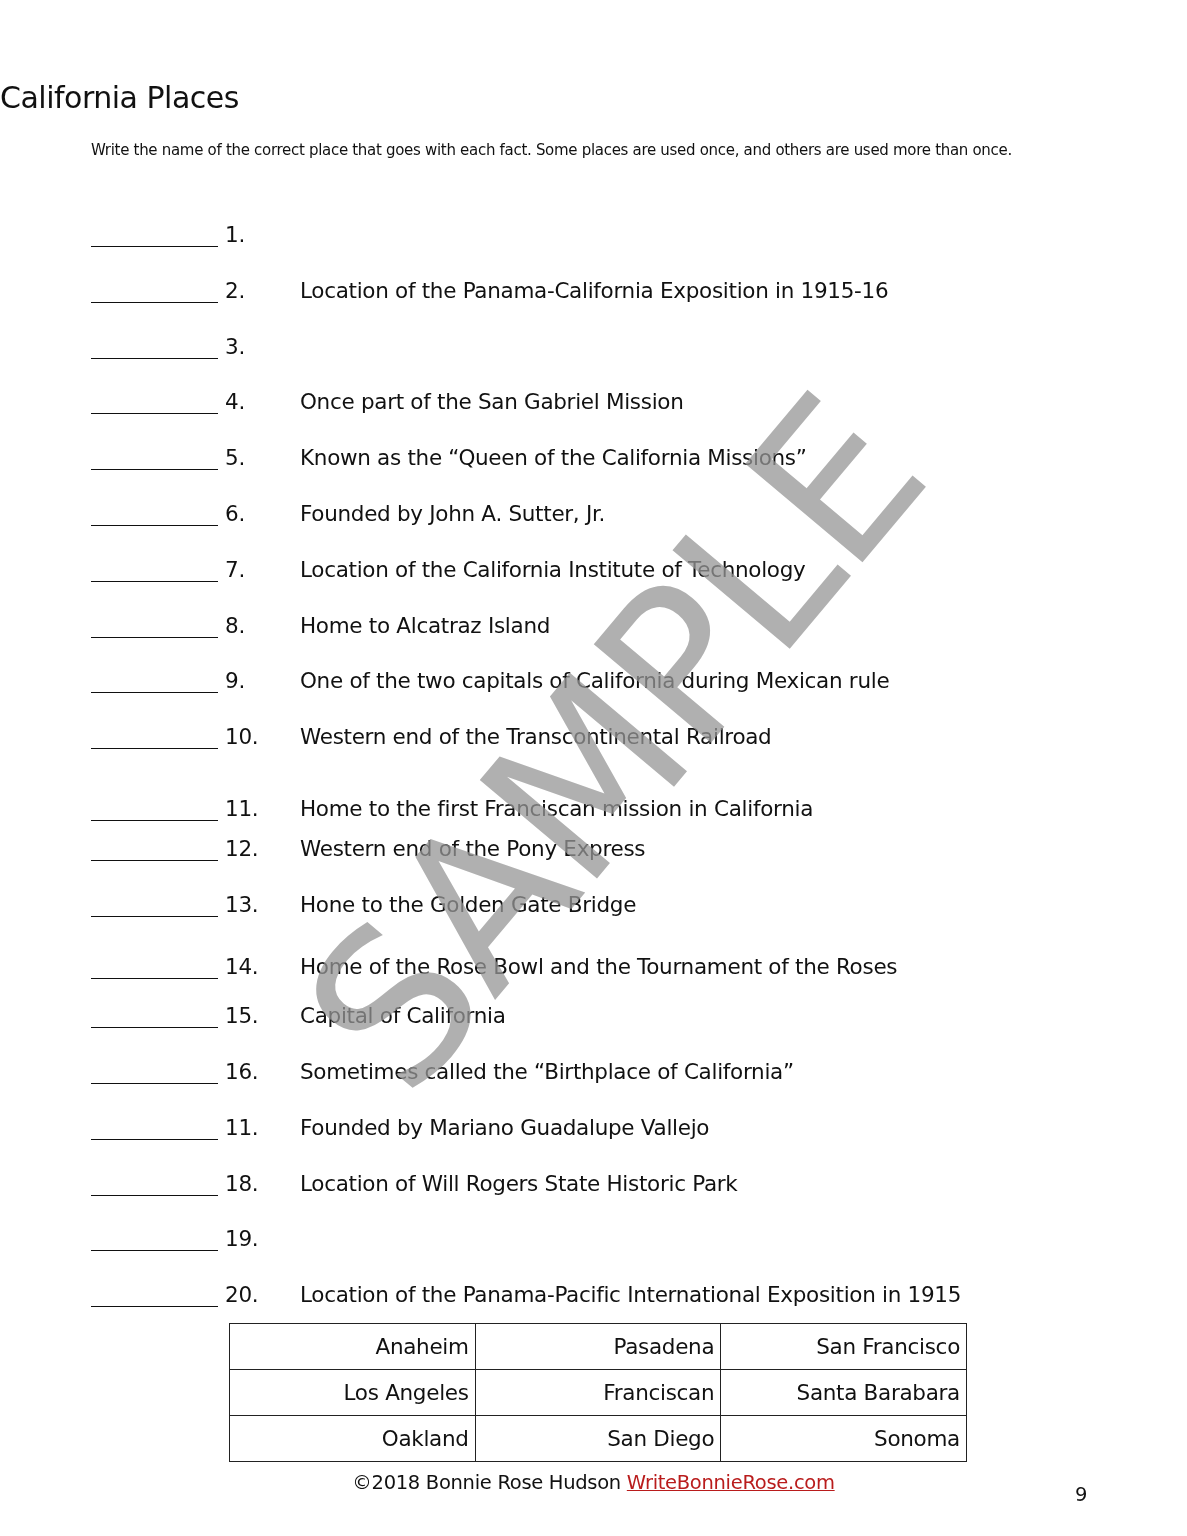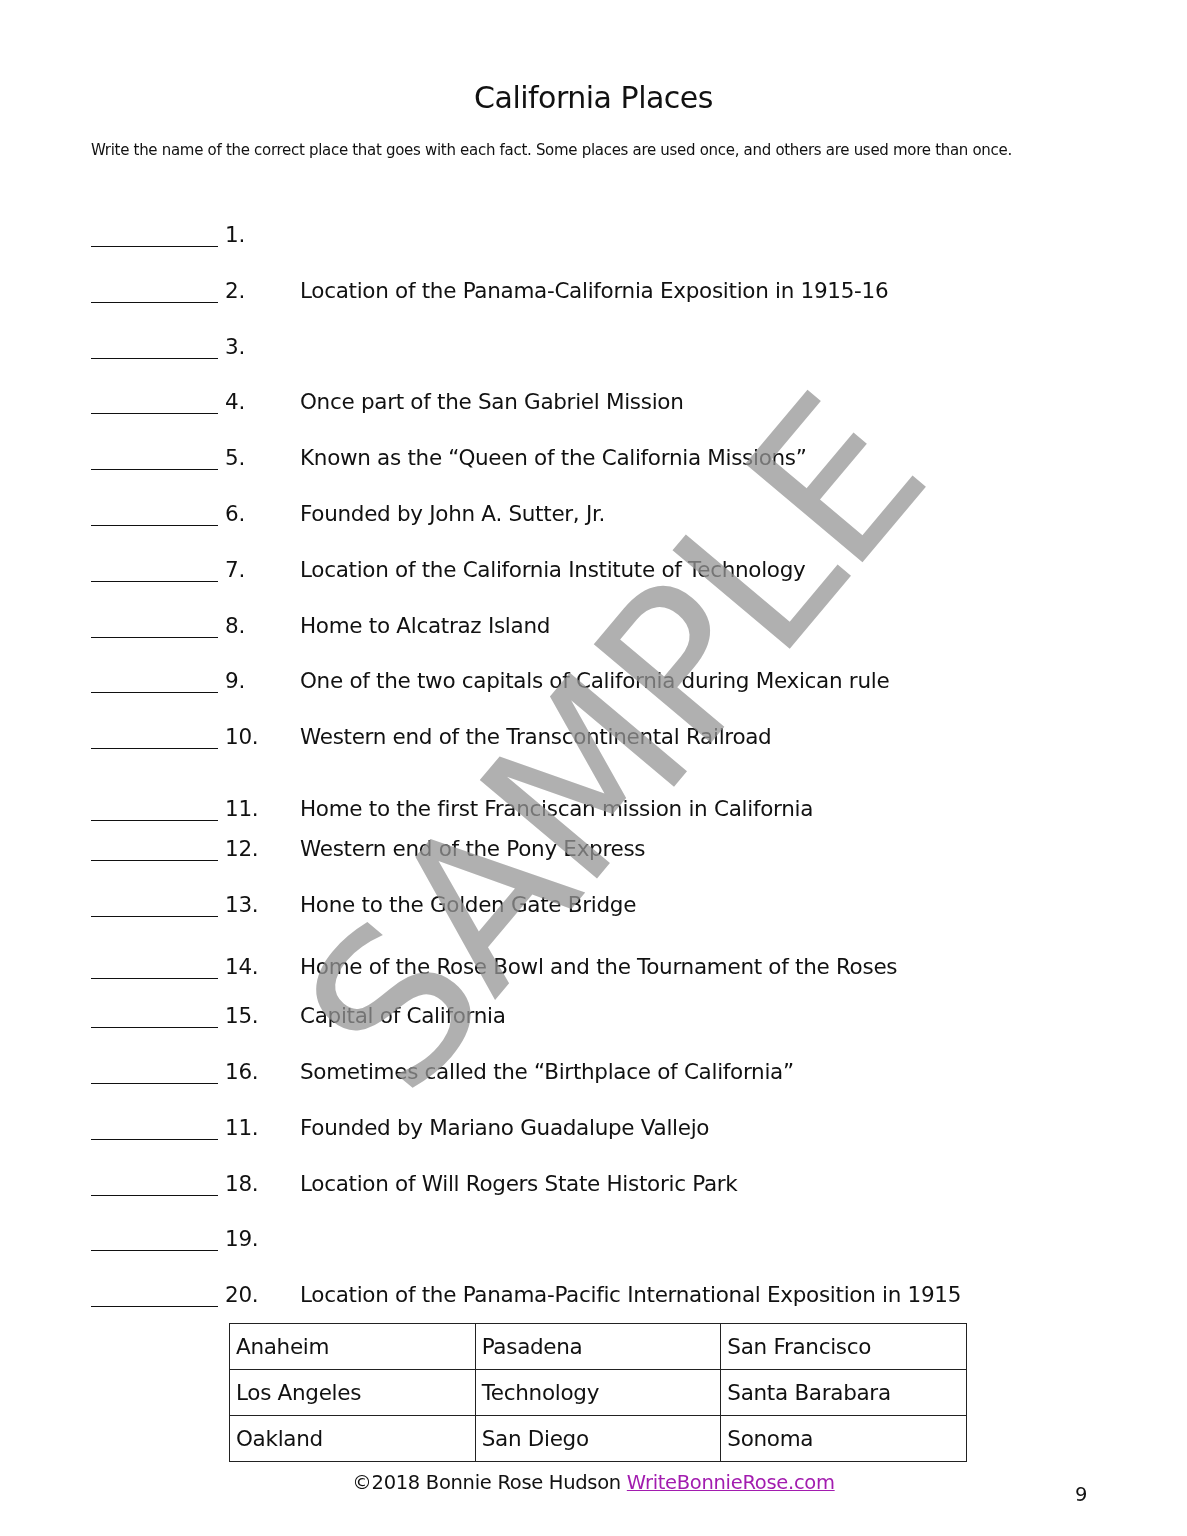--- a/index.html
+++ b/index.html
@@ -2,51 +2,51 @@
 <html><head>
   <meta charset="utf-8">
   <style>
     html, body { margin: 0; padding: 0; background: #ffffff; }
     body {
       width: 1187px; height: 1536px; position: relative; overflow: hidden;
       font-family: "DejaVu Sans", sans-serif; color: #111;
     }
     .title {
       position: absolute; left: 0; width: 1187px; top: 80px;
-      text-align: center; font-size: 30px; letter-spacing: -0.5px;
+      font-size: 30px; letter-spacing: -0.5px;
     }
     .instructions {
       position: absolute; left: 91px; width: 1008px; top: 136px;
       font-size: 15px; line-height: 29px; text-align: justify;
       letter-spacing: -0.3px;
     }
     .q-list { position: absolute; left: 91px; top: 220px; width: 1000px; }
     .q-row {
       position: absolute; left: 0; height: 30px; width: 1000px;
       font-size: 21.5px; letter-spacing: -0.3px;
     }
     .q-blank {
       position: absolute; left: 0; top: 26px; width: 127px; height: 0;
       border-bottom: 1.6px solid #111;
     }
     .q-num { position: absolute; left: 134px; top: 2px; }
     .q-text { position: absolute; left: 209px; top: 2px; white-space: nowrap; }
     table.bank {
       position: absolute; left: 229px; top: 1323px; width: 738px;
-      border-collapse: collapse; font-size: 21.5px; letter-spacing: -0.3px;
+      border-collapse: collapse; font-size: 21.5px; letter-spacing: -0.3px; text-align: right;
     }
     table.bank td {
       border: 1.5px solid #222; height: 45px; padding: 0 6px;
       width: 33.33%; vertical-align: middle;
     }
     .footer {
       position: absolute; left: 0; width: 1187px; top: 1471px;
       text-align: center; font-size: 19.5px; letter-spacing: -0.3px;
     }
-    .footer a { color: #a21caf; text-decoration: underline; }
+    .footer a { color: #b91c1c; text-decoration: underline; }
     .page-num {
       position: absolute; left: 1075px; top: 1483px; font-size: 19.5px;
     }
     .watermark {
       position: absolute; left: 175px; top: 640px; width: 880px;
       text-align: center; font-size: 210px; line-height: 210px;
       font-family: "DejaVu Sans", sans-serif; font-weight: normal;
       color: rgba(150,150,150,0.75); transform: rotate(-50deg);
       transform-origin: center center; pointer-events: none;
       letter-spacing: -4px;
@@ -161,21 +161,21 @@
 
 <table class="bank">
   <tbody>
       <tr>
     <td>Anaheim</td>
     <td>Pasadena</td>
     <td>San Francisco</td>
   </tr>
   <tr>
     <td>Los Angeles</td>
-    <td>Technology</td>
+    <td>Franciscan</td>
     <td>Santa Barabara</td>
   </tr>
   <tr>
     <td>Oakland</td>
     <td>San Diego</td>
     <td>Sonoma</td>
   </tr>
 </tbody>
   </table>
 

